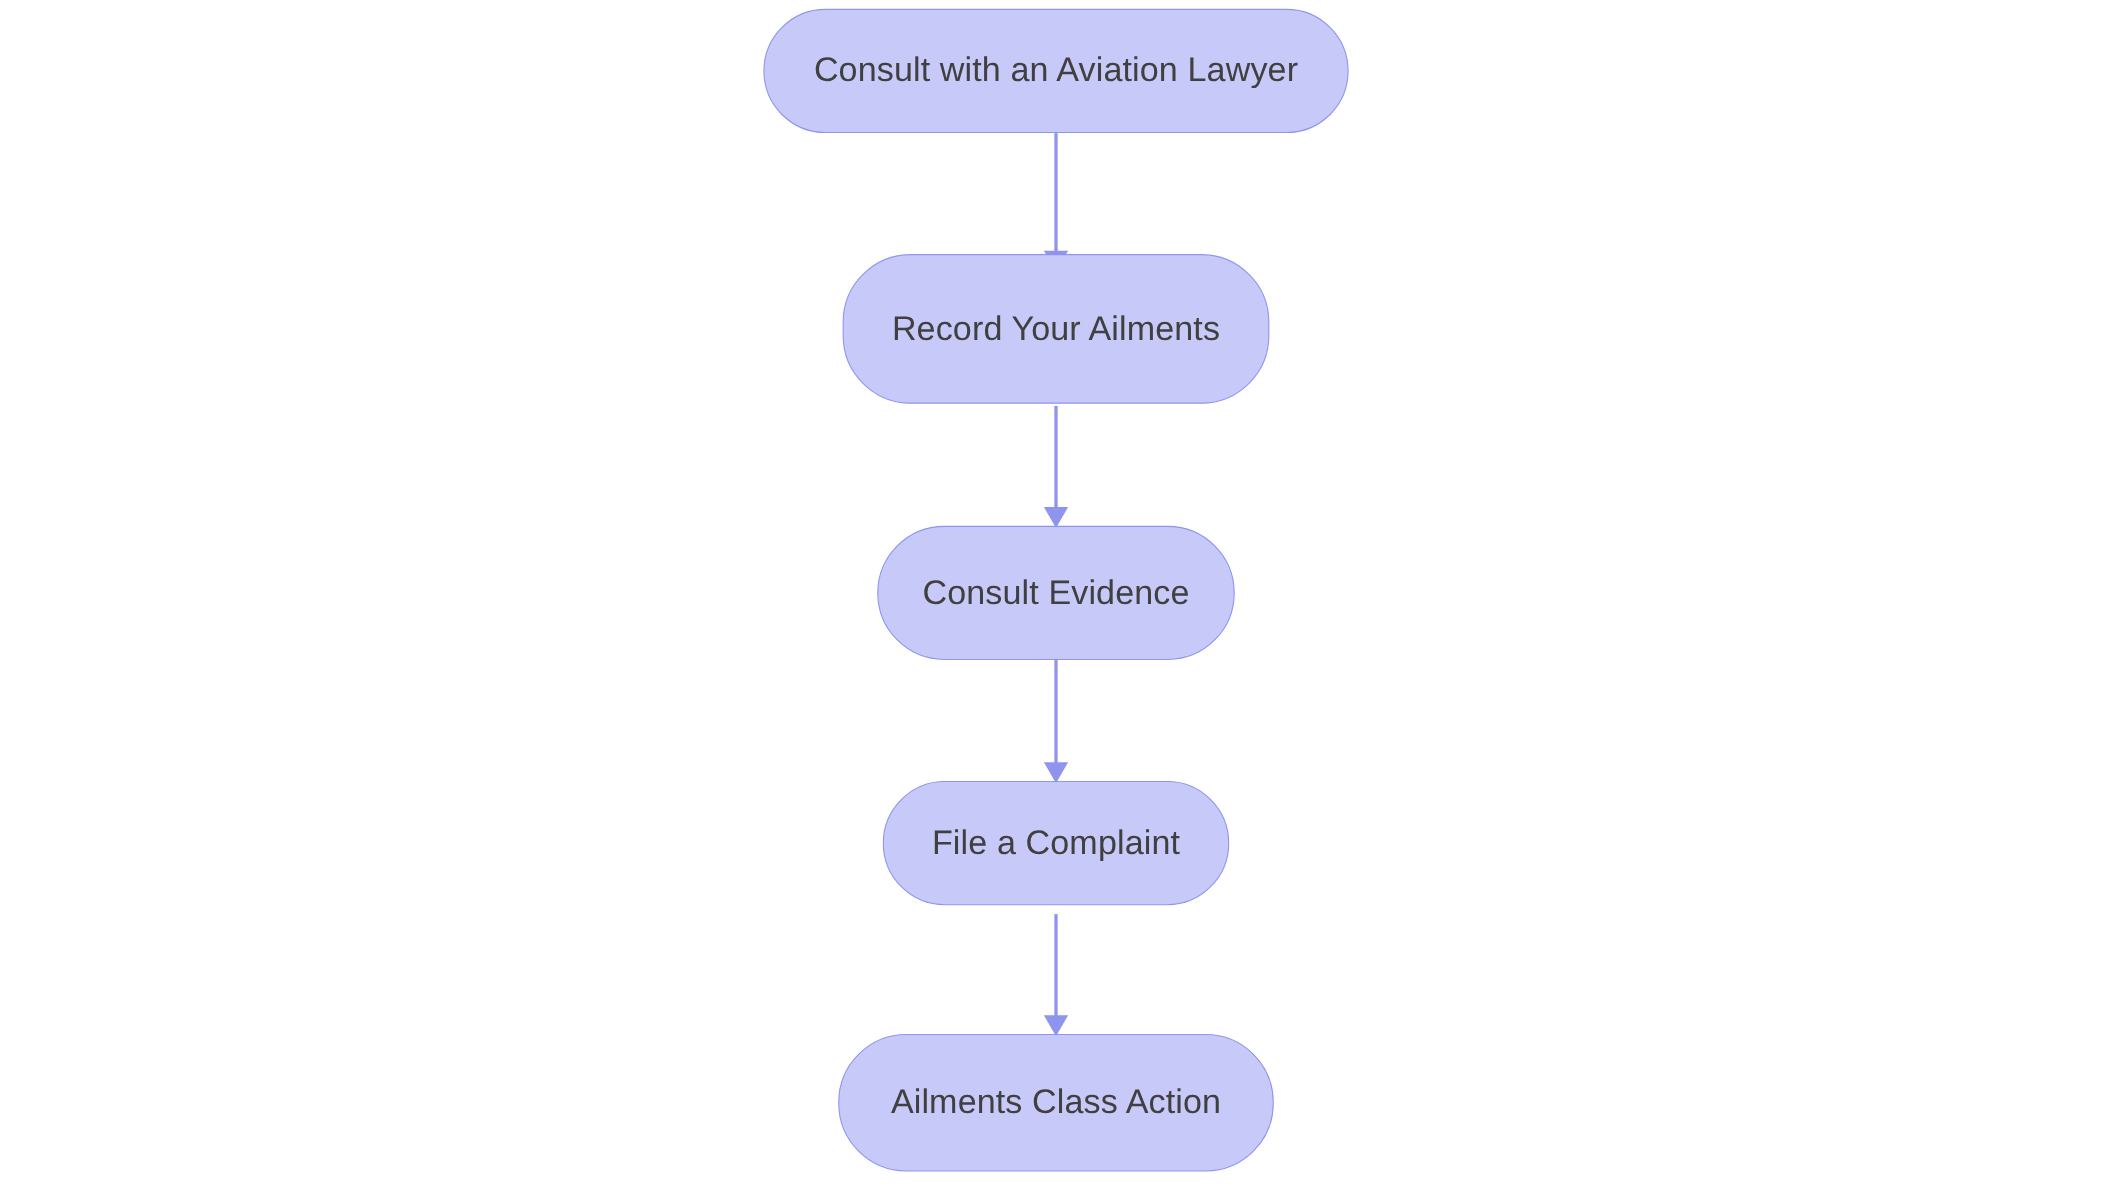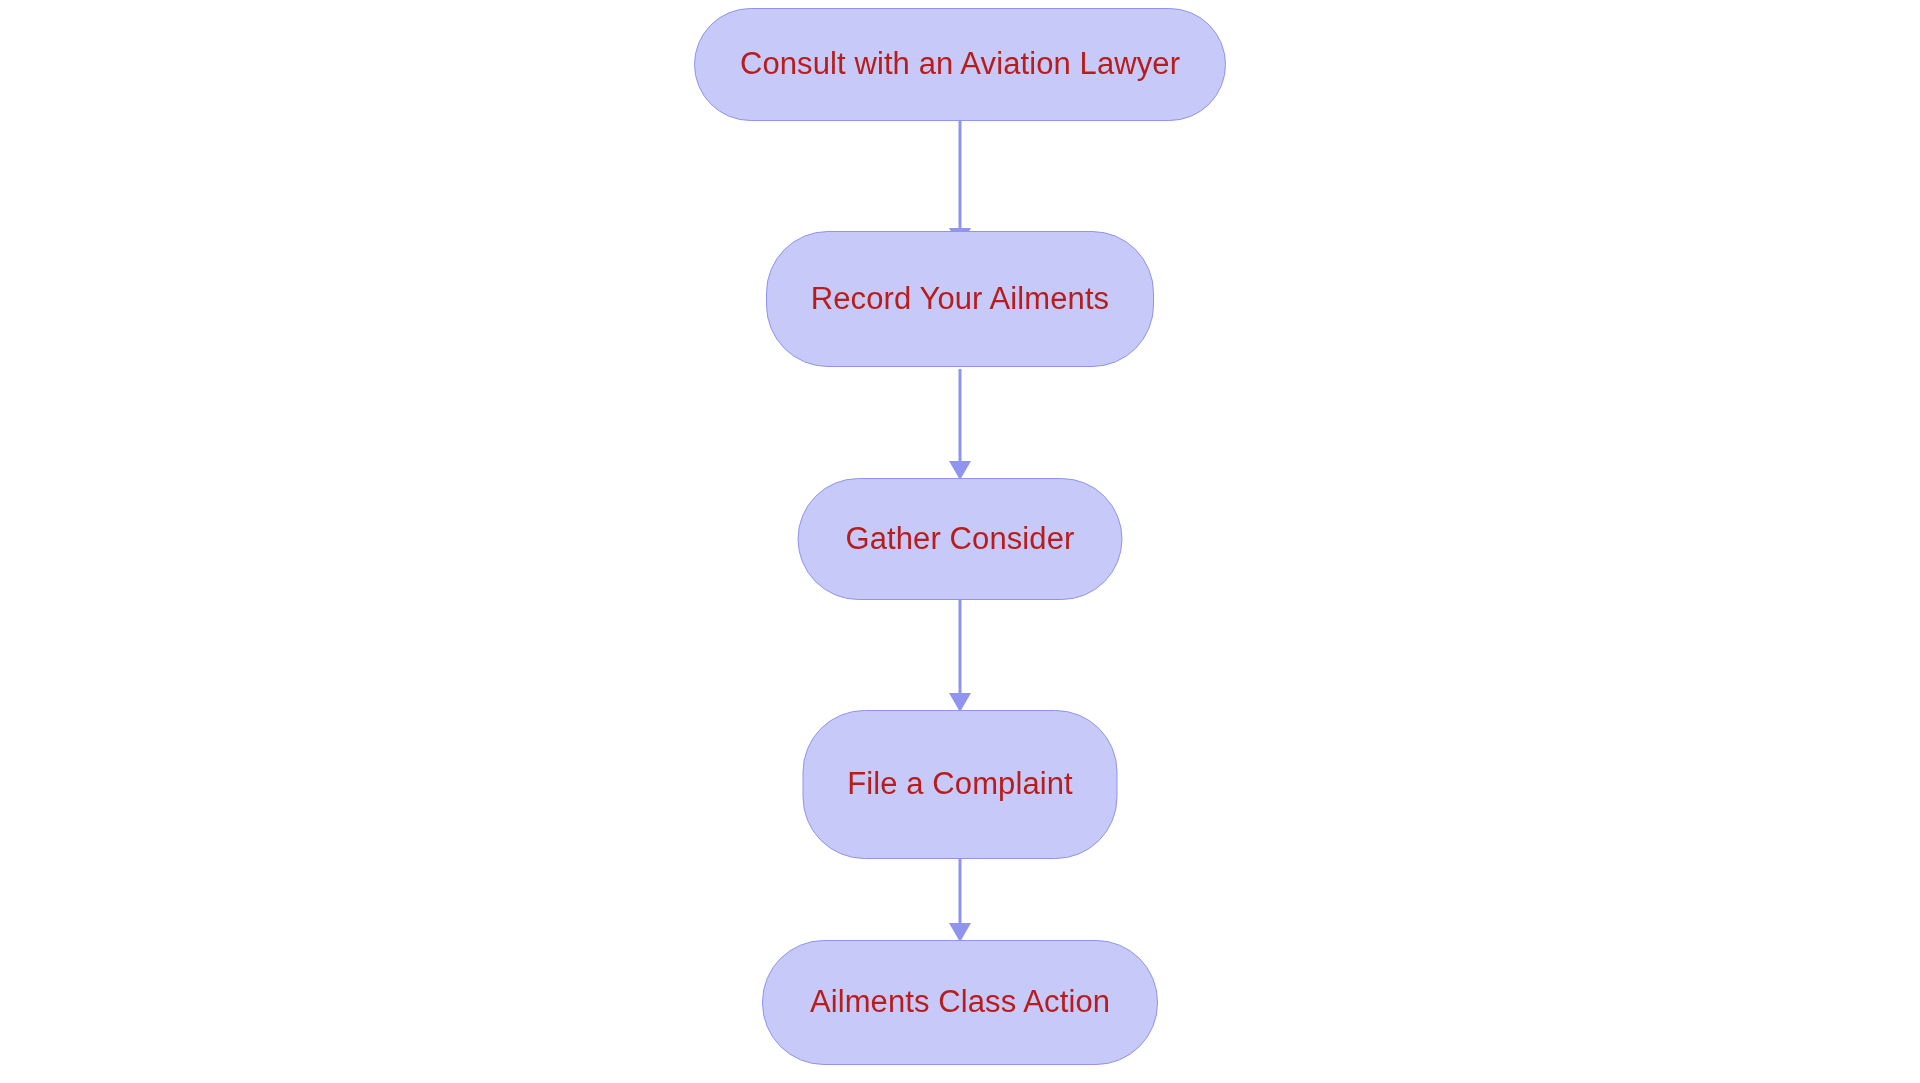--- a/index.html
+++ b/index.html
@@ -29,21 +29,21 @@
     align-items: center;
     justify-content: center;
     background: #c7caf9;
     border: 1.6px solid #8f94ee;
     border-radius: 62px;
     left: 50%;
     transform: translateX(-50%);
   }
 
   .flow-node-label {
-    color: #b91c1c;
+    color: #404040;
     font-family: "Liberation Sans", sans-serif;
     font-size: 31px;
     font-weight: 400;
     line-height: 1.1;
     letter-spacing: 0.1px;
     white-space: nowrap;
     text-align: center;
     user-select: none;
   }
 
@@ -92,24 +92,24 @@
 
   <div class="flow-node" style="top:8px; width:532px; height:113px;">
     <span class="flow-node-label">Consult with an Aviation Lawyer</span>
   </div>
 
   <div class="flow-node" style="top:231px; width:388px; height:136px;">
     <span class="flow-node-label">Record Your Ailments</span>
   </div>
 
   <div class="flow-node" style="top:478px; width:325px; height:122px;">
-    <span class="flow-node-label">Gather Consider</span>
+    <span class="flow-node-label">Consult Evidence</span>
   </div>
 
-  <div class="flow-node" style="top:710px; width:315px; height:149px;">
+  <div class="flow-node" style="top:710px; width:315px; height:113px;">
     <span class="flow-node-label">File a Complaint</span>
   </div>
 
   <div class="flow-node" style="top:940px; width:396px; height:125px;">
     <span class="flow-node-label">Ailments Class Action</span>
   </div>
 
 </div>
 
 </body></html>

